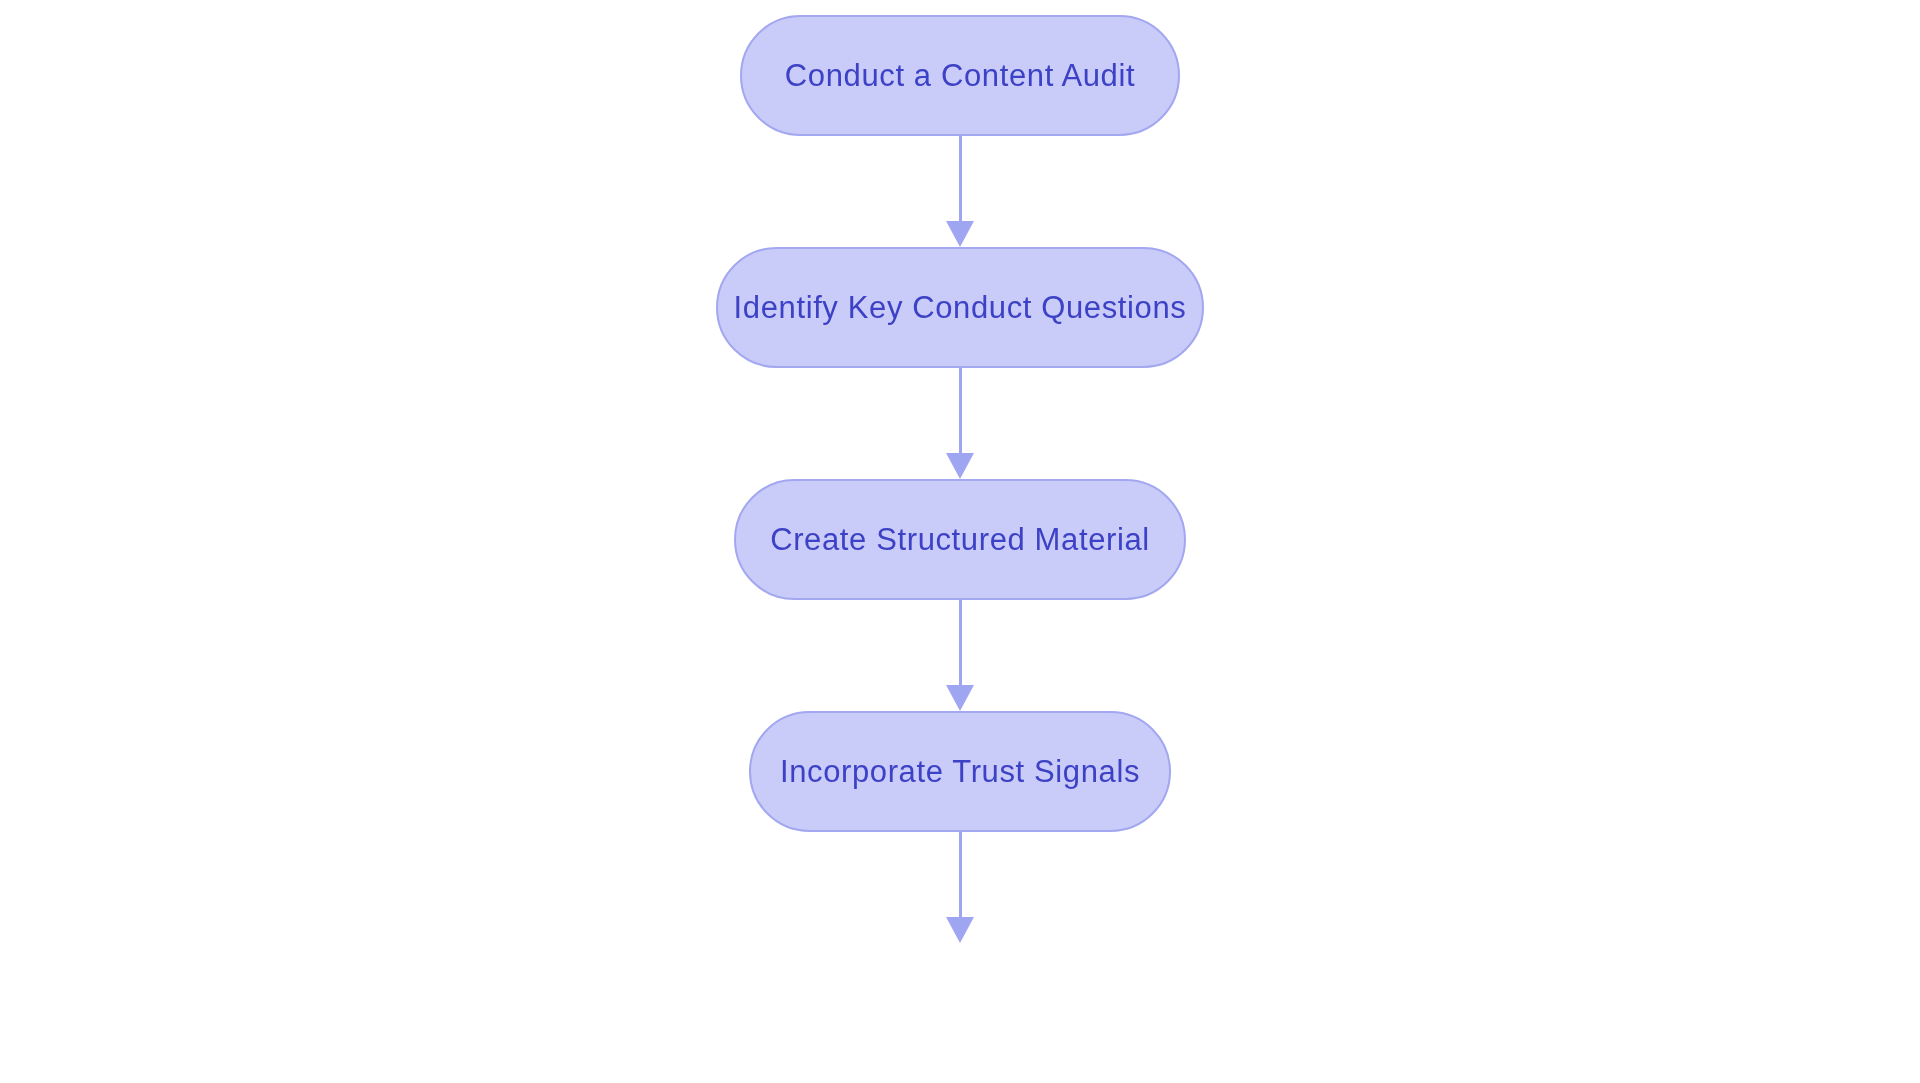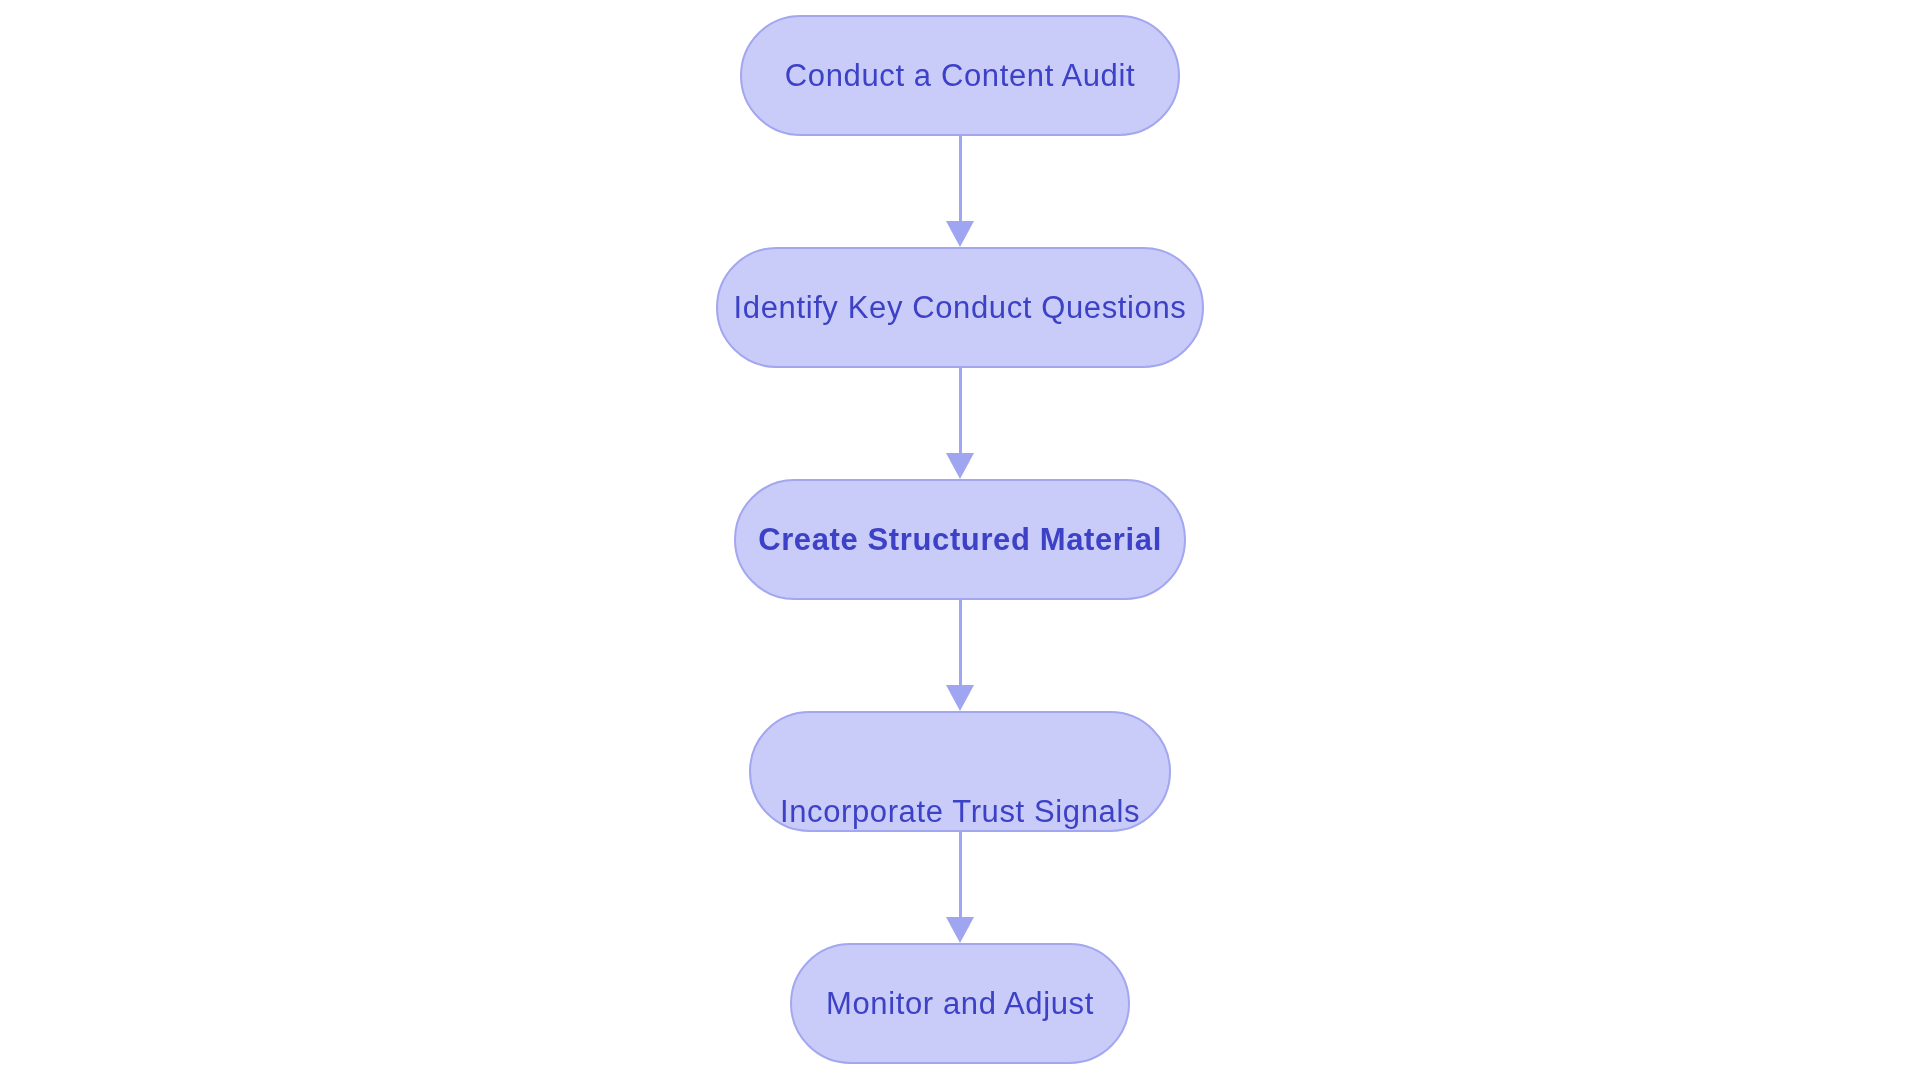--- a/index.html
+++ b/index.html
@@ -33,22 +33,22 @@
     display: flex;
     align-items: center;
     justify-content: center;
     font-size: 31px;
     letter-spacing: 0.02em;
     white-space: nowrap;
     text-align: center;
   }
   .node.w1 { width: 440px; }
   .node.w2 { width: 488px; }
-  .node.w3 { width: 452px; font-weight: bold; }
-  .node.w4 { width: 422px; align-items: flex-end; }
+  .node.w3 { width: 452px; }
+  .node.w4 { width: 422px; }
   .node.w5 { width: 340px; }
   .connector {
     height: 111px;
     display: flex;
     flex-direction: column;
     align-items: center;
   }
   .connector .line {
     width: 3px;
     flex: 1 1 auto;
@@ -98,18 +98,15 @@
 
     <div class="node w4">
       <span>Incorporate Trust Signals</span>
     </div>
 
     <div class="connector">
       <div class="line"></div>
       <div class="head"></div>
     </div>
 
-    <div class="node w5">
-      <span>Monitor and Adjust</span>
-    </div>
 
   </div>
 </div>
 
 </body></html>

